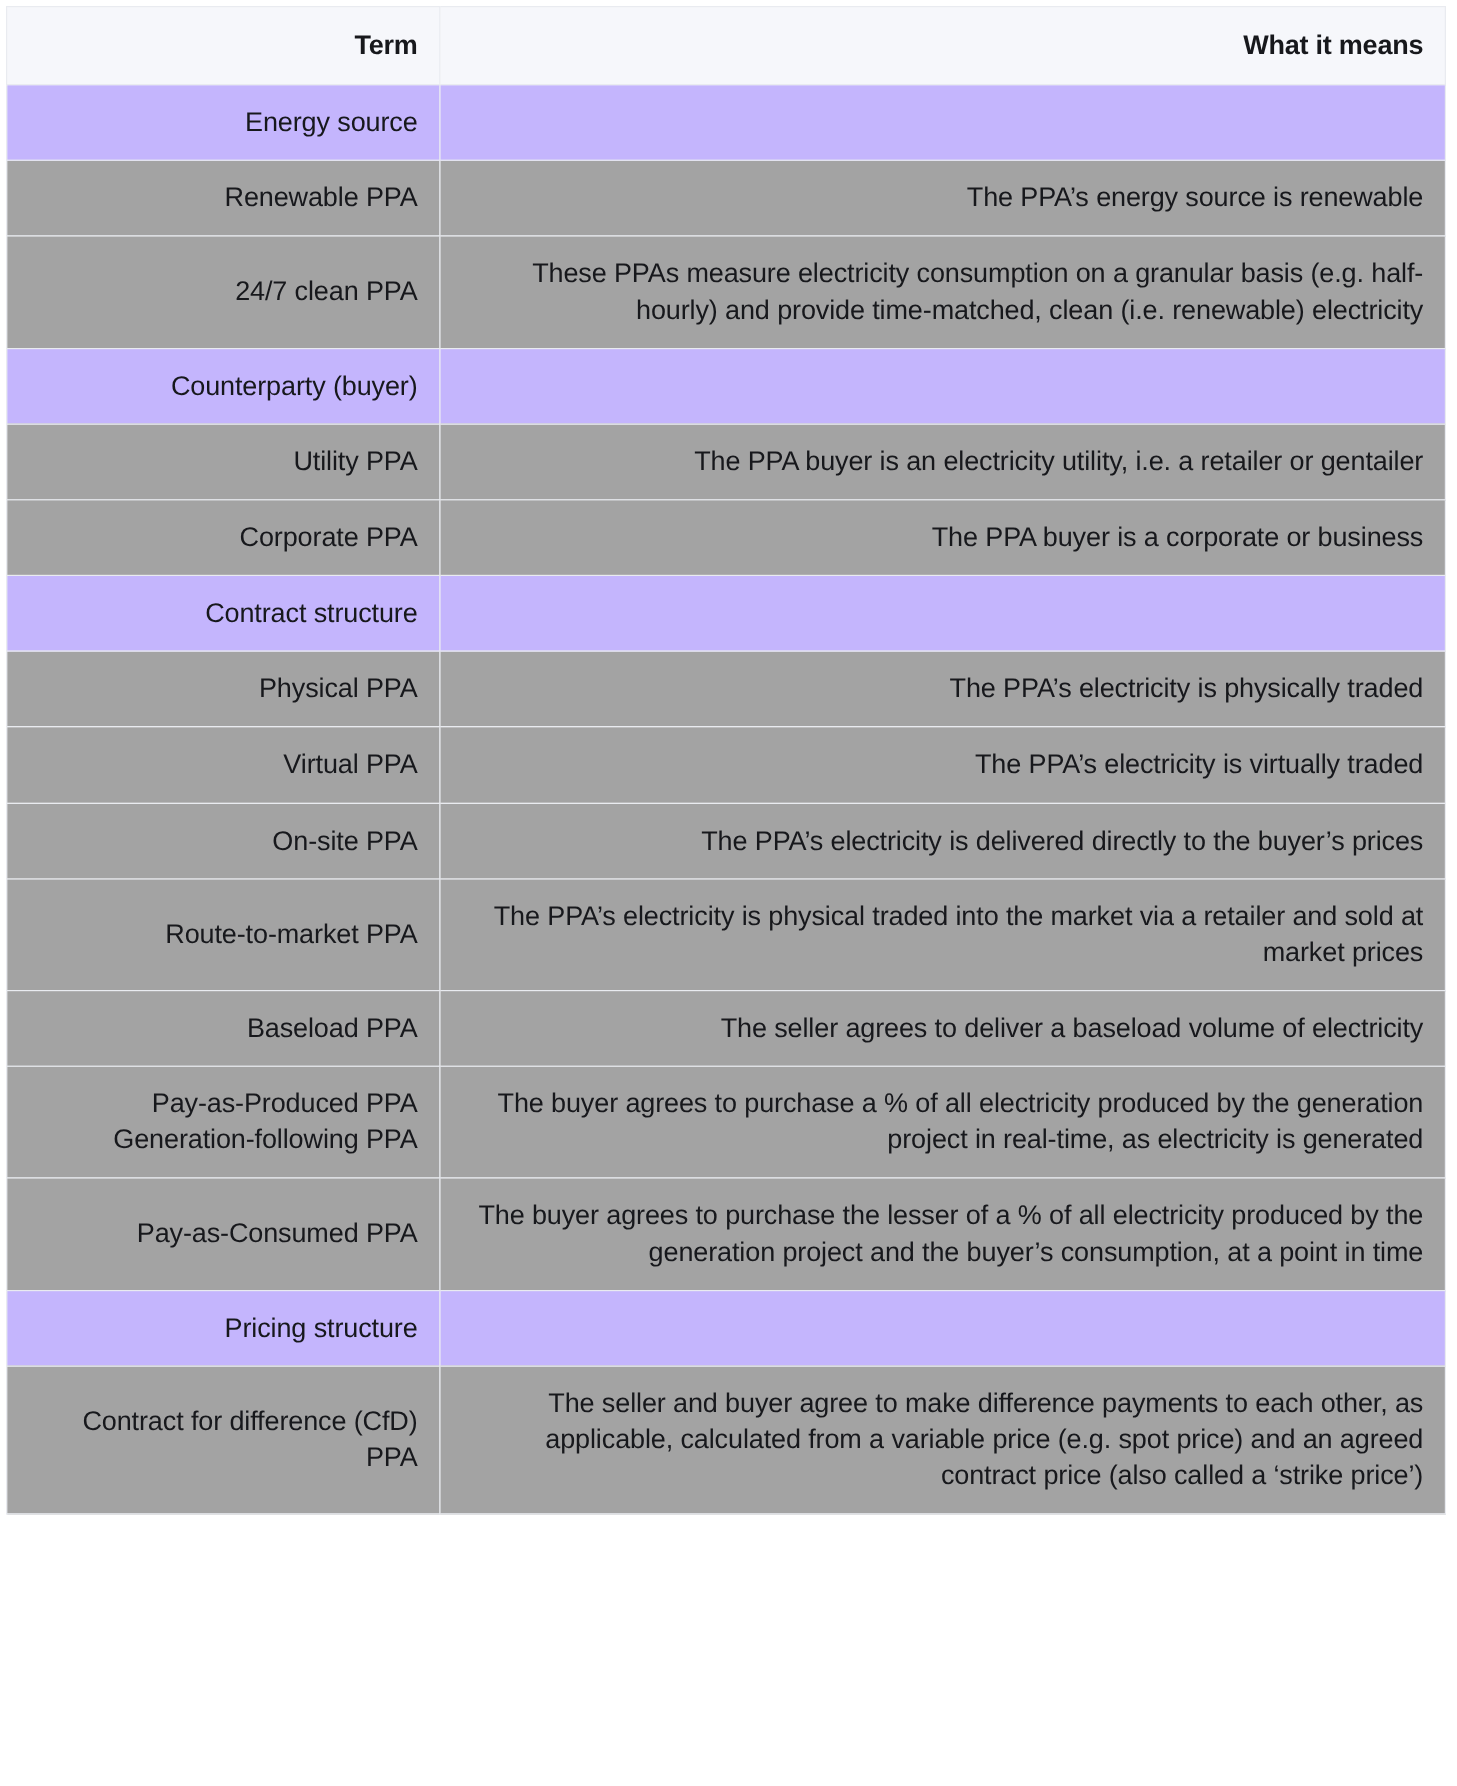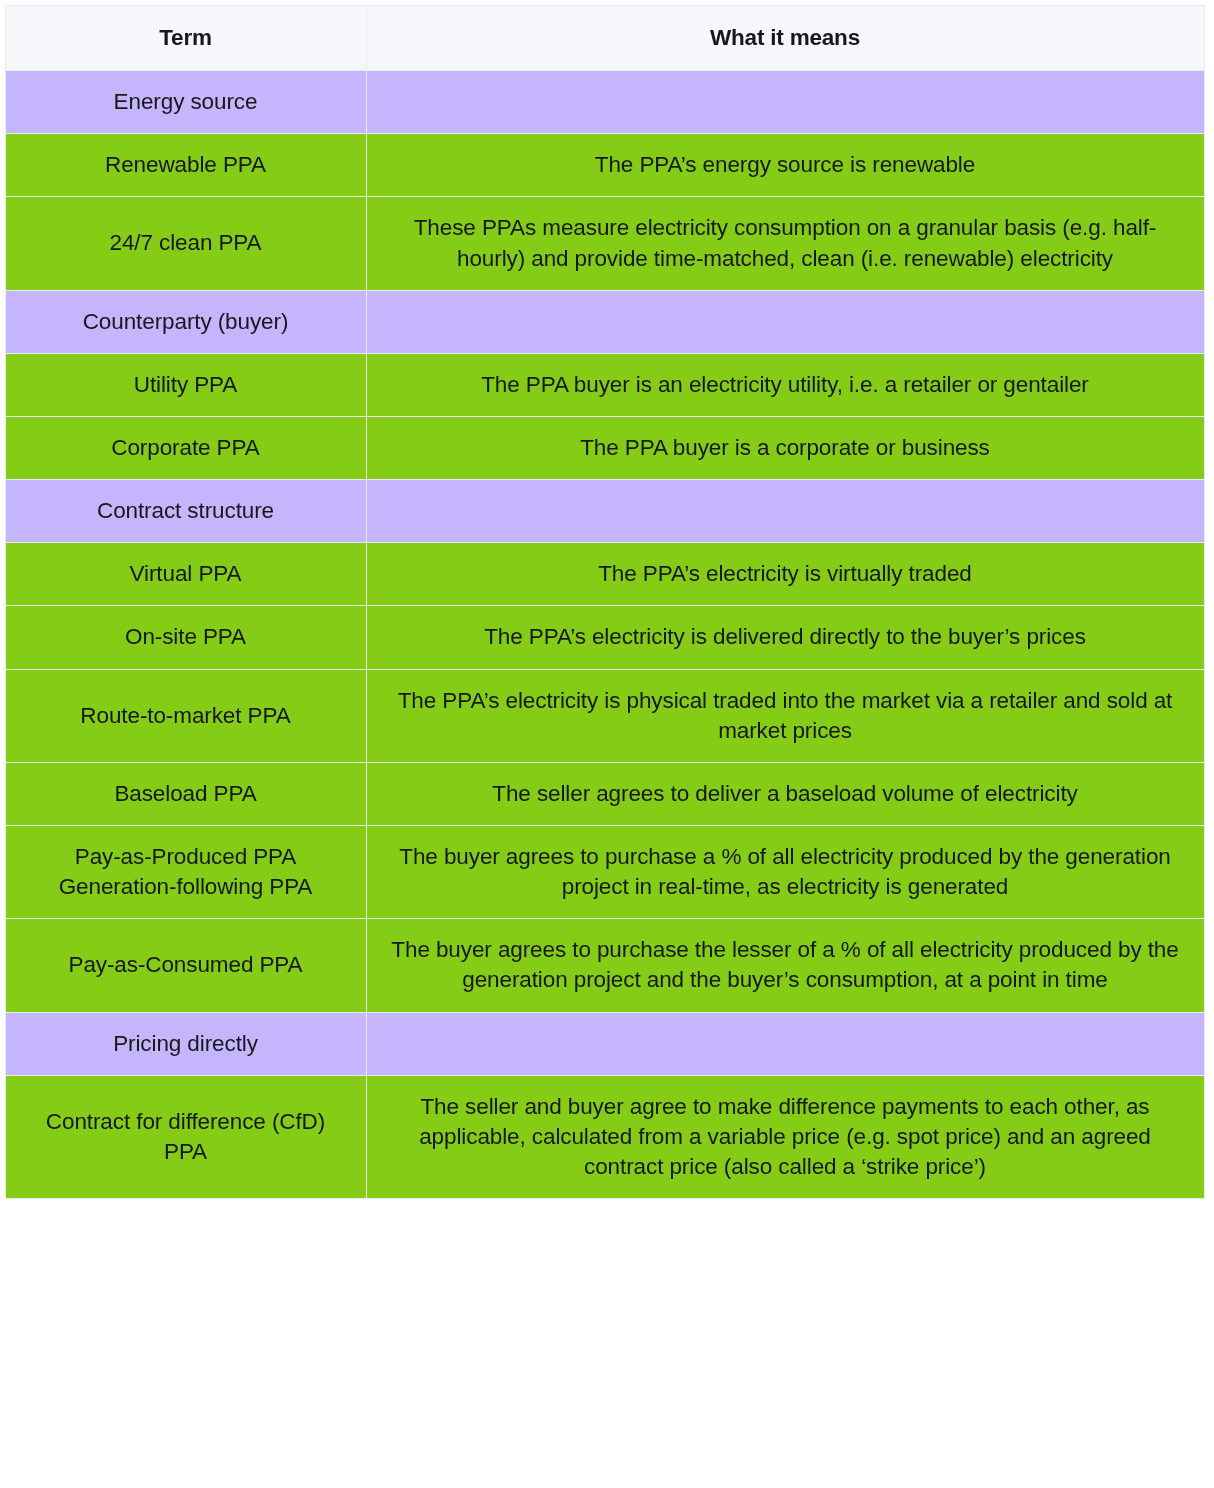--- a/index.html
+++ b/index.html
@@ -30,40 +30,40 @@
   col.col-term { width: 361px; }
   col.col-meaning { width: 838px; }
 
   table.glossary th,
   table.glossary td {
     border-top: 1px solid #e9ebf0;
     border-bottom: 1px solid #e9ebf0;
     border-left: 1px solid #e9ebf0;
     border-right: 1px solid #e9ebf0;
     vertical-align: middle;
-    text-align: center;
+    text-align: right;
     padding: 16px 18px 16px 17px;
     font-size: 22.5px;
     line-height: 1.34;
     letter-spacing: -0.1px;
   }
   table.glossary th {
     background: #f6f7fb;
     font-weight: 700;
     font-size: 22.5px;
     padding-top: 17px;
     padding-bottom: 17px;
     letter-spacing: -0.2px;
   }
   tr.section-row td {
     background: #c4b5fd;
     font-weight: 400;
   }
   tr.term-row td {
-    background: #84cc16;
+    background: #a3a3a3;
   }
   td.term-cell {
     white-space: pre-line;
   }
   td.meaning-cell {
     padding-right: 24px;
   }
 </style>
 </head>
 <body>
@@ -103,20 +103,24 @@
         </tr>
         <tr class="term-row">
           <td class="term-cell">Corporate PPA</td>
           <td class="meaning-cell">The PPA buyer is a corporate or business</td>
         </tr>
         <tr class="section-row">
           <td class="term-cell">Contract structure</td>
           <td class="meaning-cell"></td>
         </tr>
         <tr class="term-row">
+          <td class="term-cell">Physical PPA</td>
+          <td class="meaning-cell">The PPA’s electricity is physically traded</td>
+        </tr>
+        <tr class="term-row">
           <td class="term-cell">Virtual PPA</td>
           <td class="meaning-cell">The PPA’s electricity is virtually traded</td>
         </tr>
         <tr class="term-row">
           <td class="term-cell">On-site PPA</td>
           <td class="meaning-cell">The PPA’s electricity is delivered directly to the buyer’s prices</td>
         </tr>
         <tr class="term-row">
           <td class="term-cell">Route-to-market PPA</td>
           <td class="meaning-cell">The PPA’s electricity is physical traded into the market via a retailer and sold at market prices</td>
@@ -128,21 +132,21 @@
         <tr class="term-row">
           <td class="term-cell">Pay-as-Produced PPA
 Generation-following PPA</td>
           <td class="meaning-cell">The buyer agrees to purchase a % of all electricity produced by the generation project in real-time, as electricity is generated</td>
         </tr>
         <tr class="term-row">
           <td class="term-cell">Pay-as-Consumed PPA</td>
           <td class="meaning-cell">The buyer agrees to purchase the lesser of a % of all electricity produced by the generation project and the buyer’s consumption, at a point in time</td>
         </tr>
         <tr class="section-row">
-          <td class="term-cell">Pricing directly</td>
+          <td class="term-cell">Pricing structure</td>
           <td class="meaning-cell"></td>
         </tr>
         <tr class="term-row">
           <td class="term-cell">Contract for difference (CfD) PPA</td>
           <td class="meaning-cell">The seller and buyer agree to make difference payments to each other, as applicable, calculated from a variable price (e.g. spot price) and an agreed contract price (also called a ‘strike price’)</td>
         </tr>
       </tbody>
   </table>
 </div>
 

